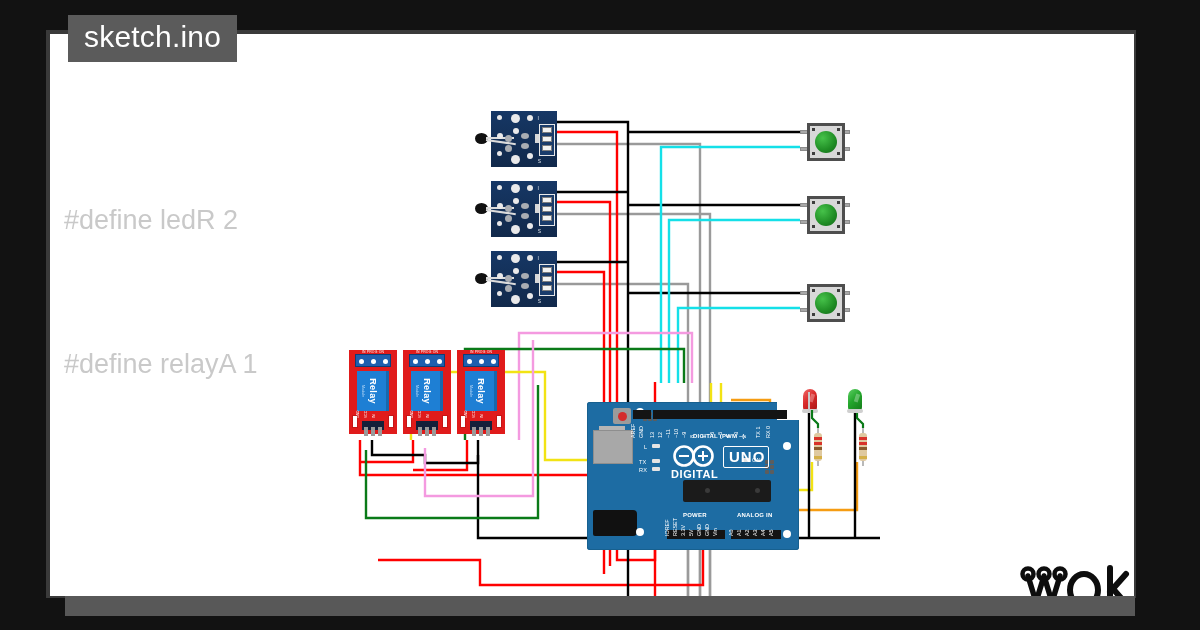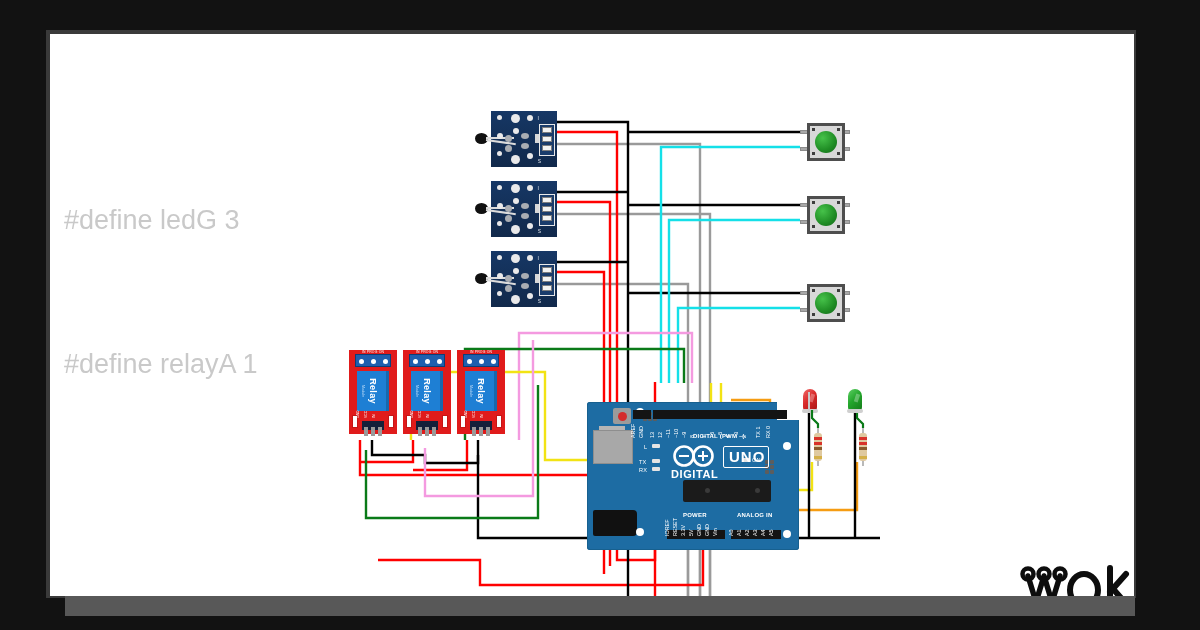--- a/index.html
+++ b/index.html
@@ -518,21 +518,21 @@
 
       <div class="vlbl" style="left:147px;bottom:14px;">A0</div>
       <div class="vlbl" style="left:155px;bottom:14px;">A1</div>
       <div class="vlbl" style="left:163px;bottom:14px;">A2</div>
       <div class="vlbl" style="left:171px;bottom:14px;">A3</div>
       <div class="vlbl" style="left:179px;bottom:14px;">A4</div>
       <div class="vlbl" style="left:187px;bottom:14px;">A5</div>
     </div>
 
     <div class="code" style="left:14px;top:66px;">
-      <div>#define ledG 3</div>
+      <div>#define ledR 2</div>
       <div>#define relayA 1</div>
       
       
       
       
       
       
       
       
     </div>
@@ -561,14 +561,15 @@
 
         <path d="M168,22 L168,48" stroke="#0d0d0d" stroke-width="6" stroke-linecap="round"></path>
         <circle cx="168" cy="11" r="4.5" fill="none" stroke="#0d0d0d" stroke-width="4"></circle>
       </svg>
     </div>
 
   </div>
 
   <div class="bottom-bar"></div>
 
+  <div class="tab">sketch.ino</div>
 
 </div>
 
 </body></html>

